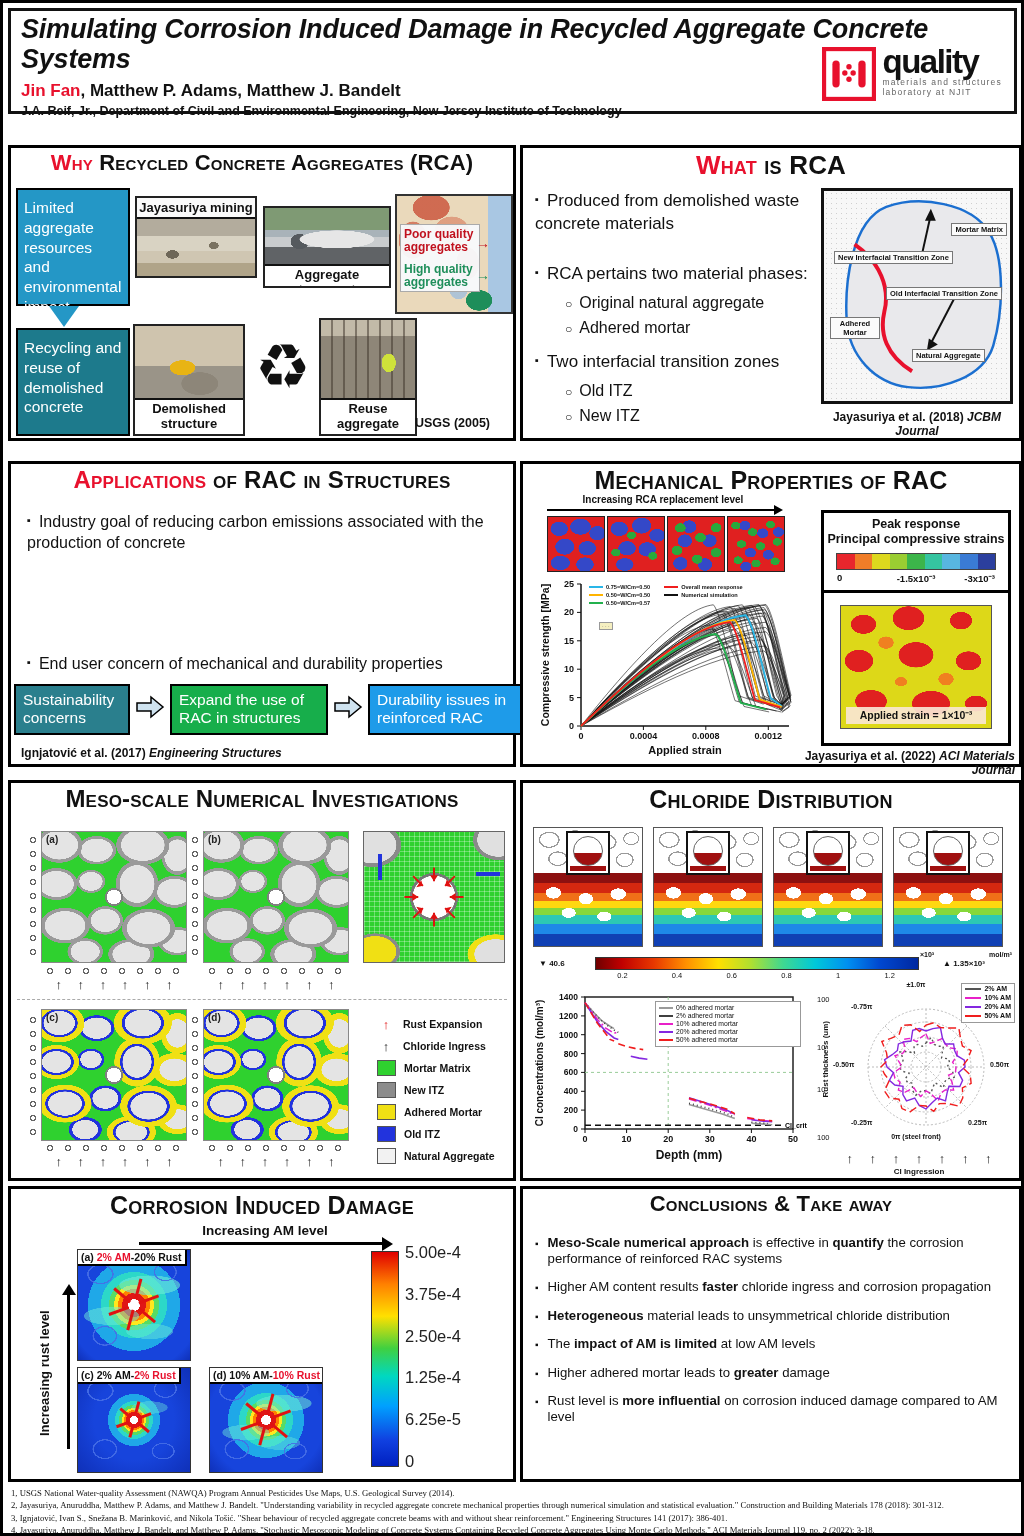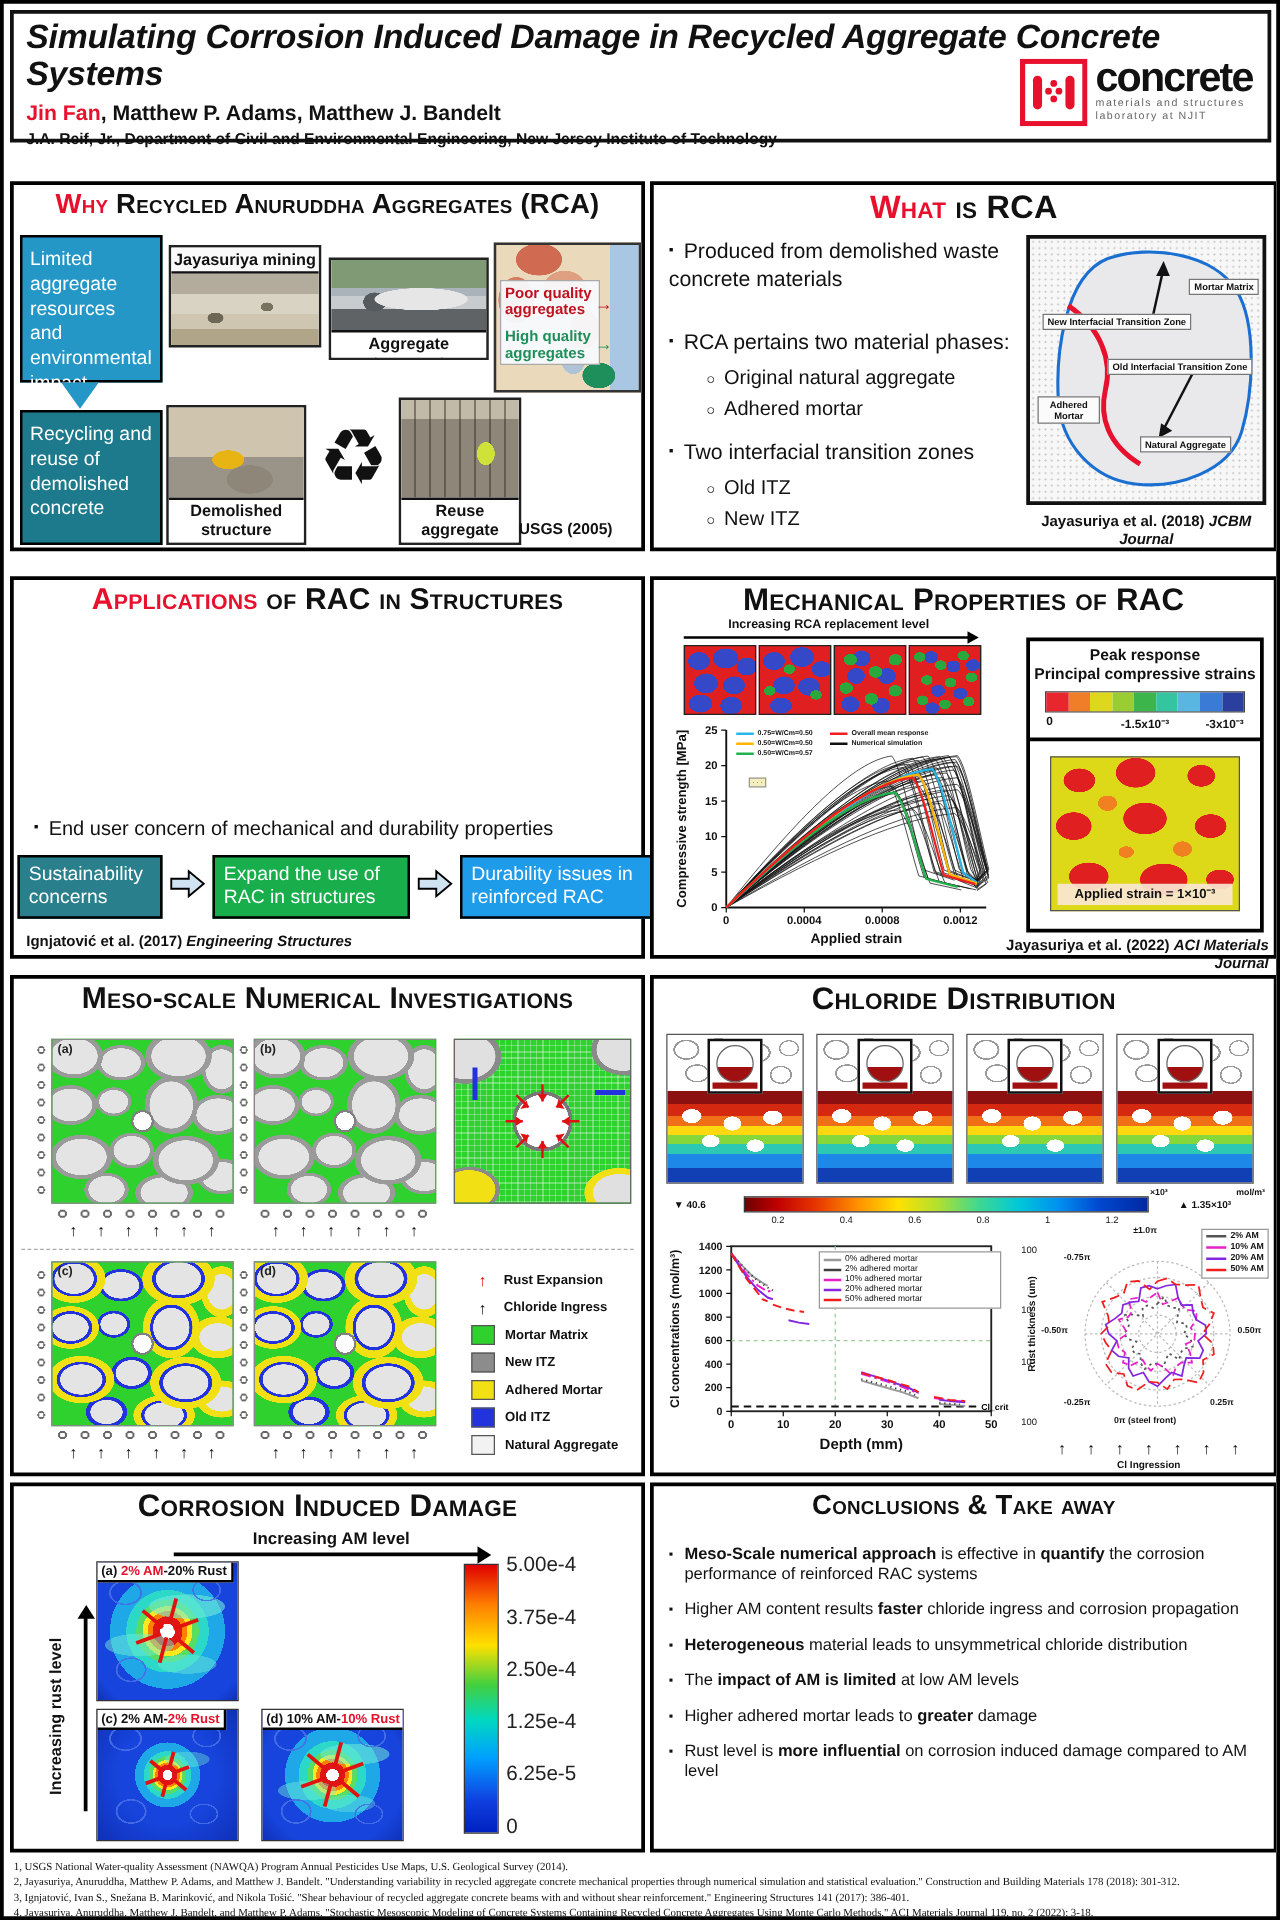--- a/index.html
+++ b/index.html
@@ -233,29 +233,29 @@
           <rect x="2" y="2" width="48" height="48" fill="none" stroke="#e8112d" stroke-width="4"></rect>
           <rect x="10" y="13" width="7" height="26" rx="3.5" fill="#e8112d"></rect>
           <rect x="35" y="13" width="7" height="26" rx="3.5" fill="#e8112d"></rect>
           <circle cx="26" cy="19" r="2.6" fill="#e8112d"></circle>
             <circle cx="22" cy="25" r="2.6" fill="#e8112d"></circle>
           <circle cx="30" cy="25" r="2.6" fill="#e8112d"></circle>
             <circle cx="26" cy="31" r="2.6" fill="#e8112d"></circle>
         </svg>
       </span>
       <span>
-        <div class="logo-name">concrete</div>
+        <div class="logo-name">quality</div>
         <div class="logo-tag">materials and structures</div>
         <div class="logo-tag">laboratory at NJIT</div>
       </span>
     </div>
   </div>
 
   <section class="panel p-why" style="left:5px;top:142px;width:508px;height:296px">
-    <h2 class="ptitle" style="margin:0"><span style="color: rgb(232, 17, 45);">Why </span><span>Recycled Anuruddha Aggregates (RCA)</span></h2>
+    <h2 class="ptitle" style="margin:0"><span style="color: rgb(232, 17, 45);">Why </span><span>Recycled Concrete Aggregates (RCA)</span></h2>
     <div class="wbox" style="left:5px;top:40px;width:114px;height:118px;background:#2497c6">Limited aggregate resources and environmental impact</div>
     <div class="tri-down" style="left:38px;top:158px"></div>
     <div class="wbox" style="left:5px;top:180px;width:114px;height:108px;background:#1d7a8c">Recycling and reuse of demolished concrete</div>
 
     <div class="pframe" style="left:124px;top:48px;width:122px;height:82px">
       <div class="figlabel">Jayasuriya mining</div>
       <div class="ph ph-mining"></div>
     </div>
     <div class="pframe" style="left:252px;top:58px;width:128px;height:82px">
       <div class="ph ph-truck"></div>
@@ -302,20 +302,21 @@
       <div class="chip" style="top:60px;left:10px">New Interfacial Transition Zone</div>
       <div class="chip" style="top:96px;left:62px">Old Interfacial Transition Zone</div>
       <div class="chip" style="top:126px;left:6px;width:42px;white-space:normal;text-align:center">Adhered Mortar</div>
       <div class="chip" style="top:158px;left:88px">Natural Aggregate</div>
     </div>
     <div class="abs caption" style="left:292px;top:262px;width:204px;text-align:center"><span>Jayasuriya et al. (2018) </span><span style="font-style: italic;">JCBM Journal</span></div>
   </section>
 
   <section class="panel p-app" style="left:5px;top:458px;width:508px;height:306px">
     <h2 class="ptitle" style="margin:0"><span style="color: rgb(232, 17, 45);">Applications </span><span>of RAC in Structures</span></h2>
+    <div class="abs" style="left:16px;top:48px;width:474px;font-size:16px;line-height:1.3"><span class="bullet-mk">▪</span><span>Industry goal of reducing carbon emissions associated with the production of concrete</span></div>
     <div class="abs" style="left:16px;top:190px;width:474px;font-size:16px;line-height:1.3"><span class="bullet-mk">▪</span><span>End user concern of mechanical and durability properties</span></div>
     <div class="flow-row" style="left:3px;top:220px">
       <div class="flow-box" style="width: 116px; background: rgb(42, 127, 141);">Sustainability concerns</div>
       <span><svg width="30" height="26">
             <polygon points="2,9 16,9 16,3 28,13 16,23 16,17 2,17" fill="#cfe3f0" stroke="#000" stroke-width="1.5"></polygon>
           </svg></span>
       <div class="flow-box" style="width: 158px; background: rgb(23, 174, 75);">Expand the use of RAC in structures</div>
       <span><svg width="30" height="26">
             <polygon points="2,9 16,9 16,3 28,13 16,23 16,17 2,17" fill="#cfe3f0" stroke="#000" stroke-width="1.5"></polygon>
           </svg></span>

